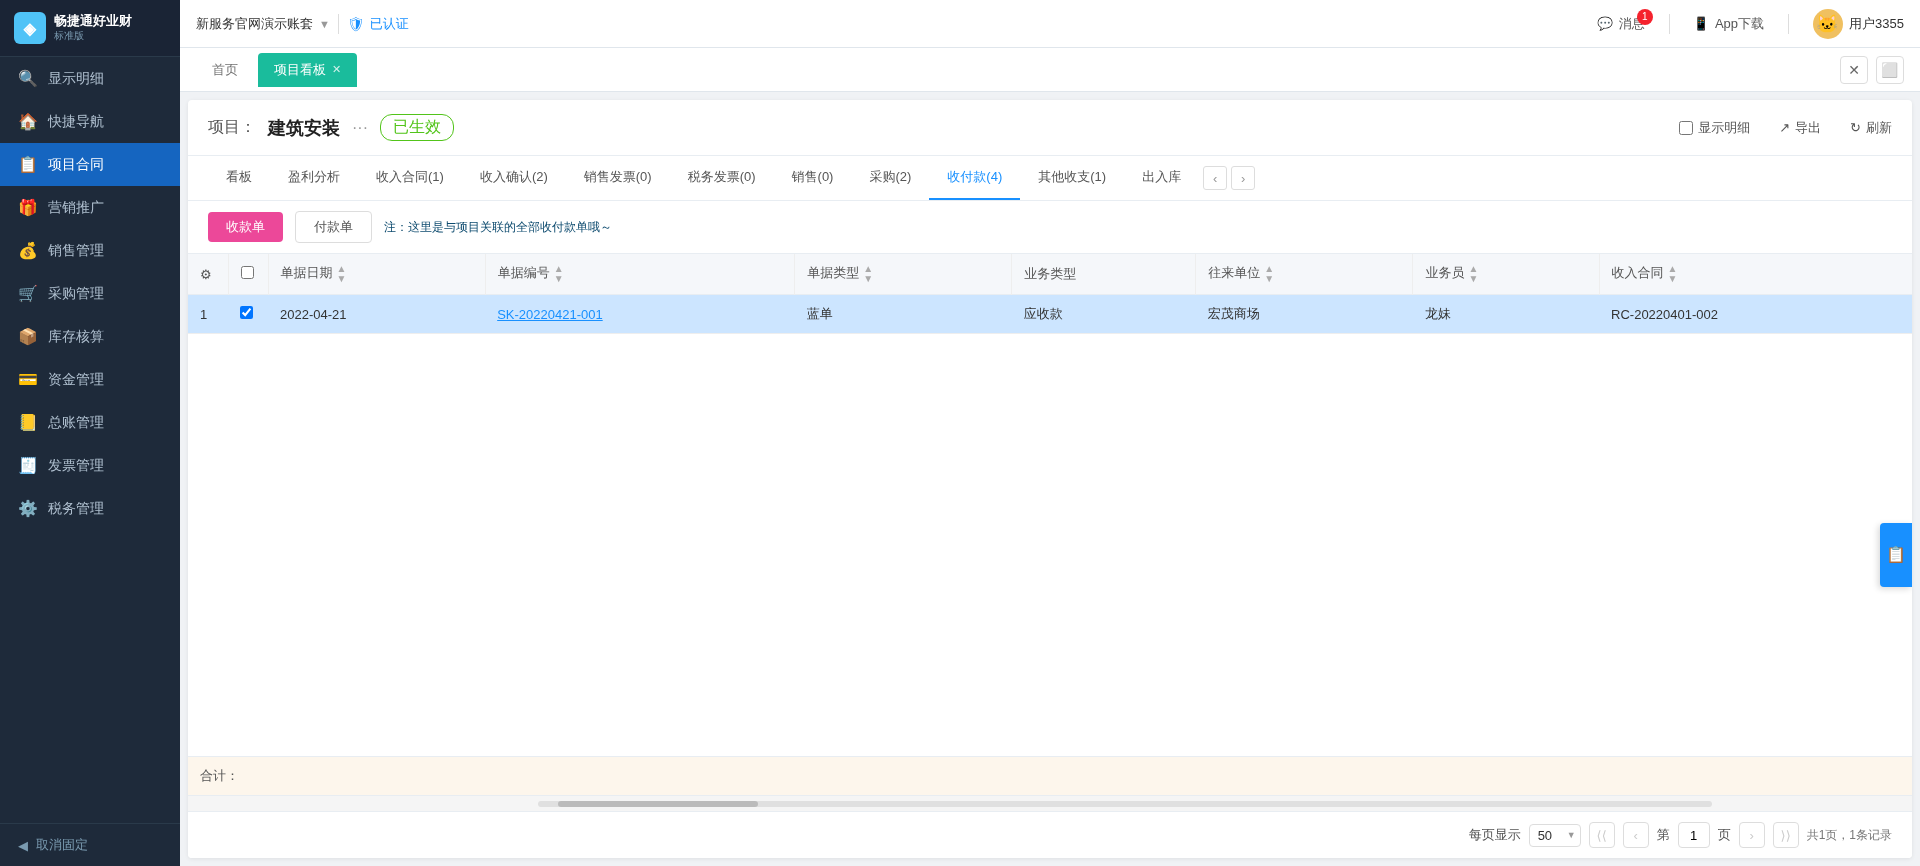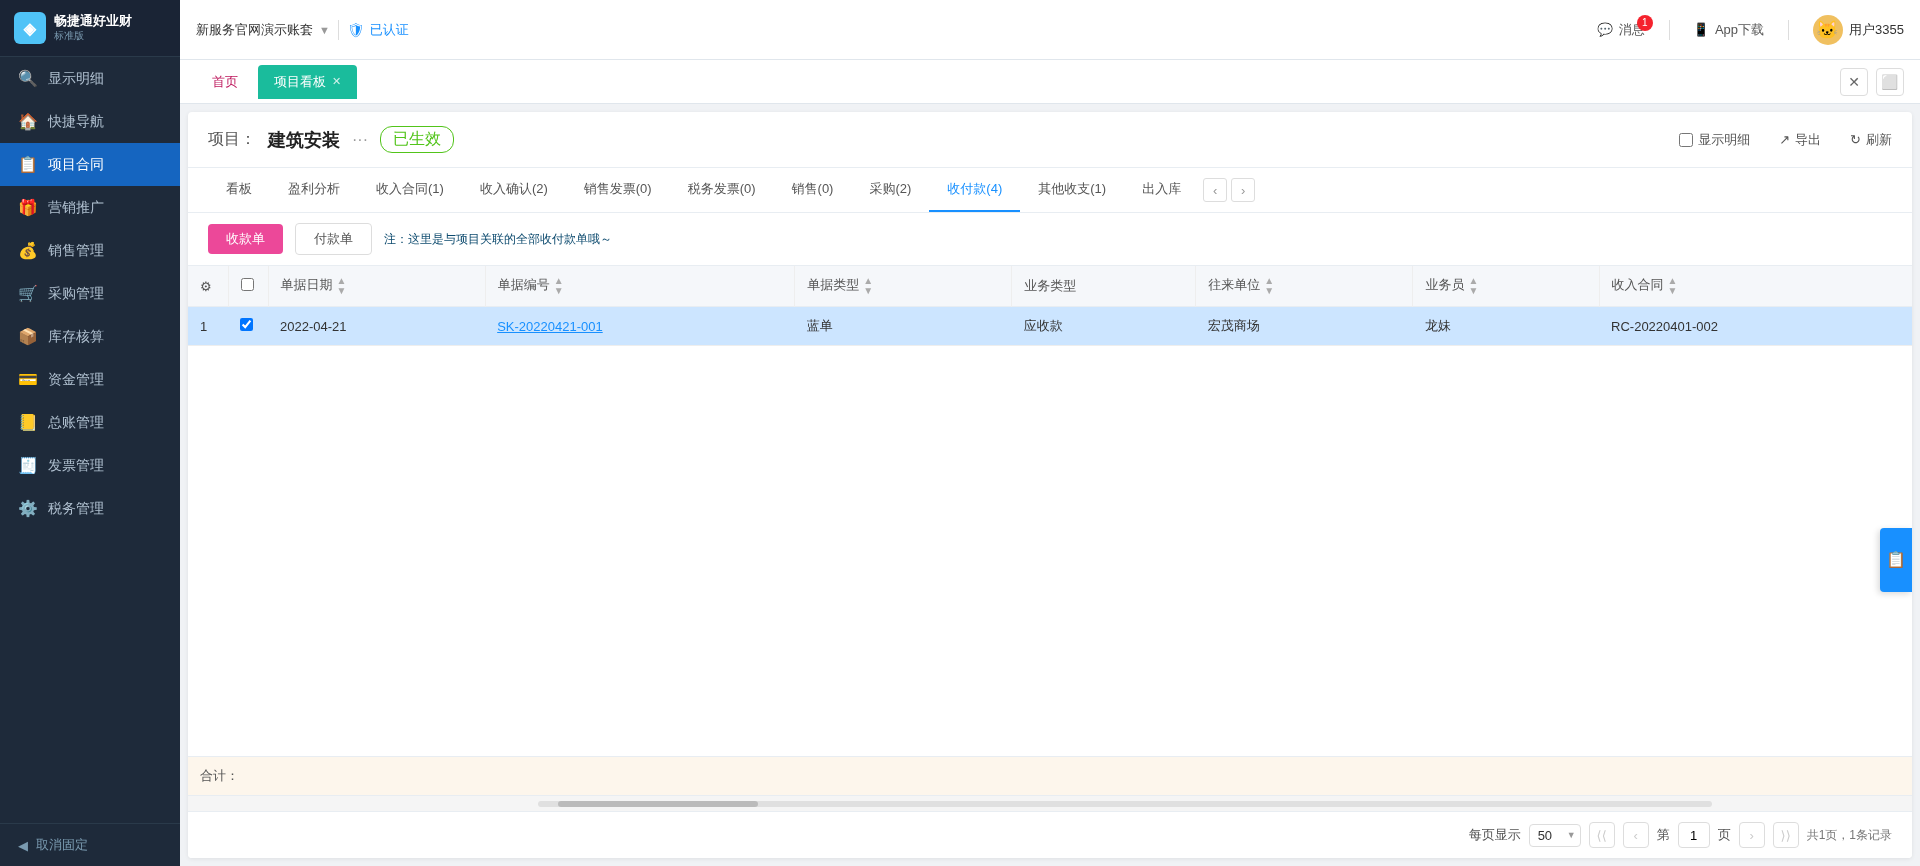--- a/index.html
+++ b/index.html
@@ -66,21 +66,21 @@
       flex: 1;
       display: flex;
       flex-direction: column;
       background: #f0f2f5;
       overflow: hidden;
     }
 
     
     .topbar {
       background: #fff;
-      height: 60px;
+      height: 48px;
       display: flex;
       align-items: center;
       padding: 0 16px;
       border-bottom: 1px solid #e0e6ec;
       gap: 0;
     }
     .topbar-account {
       display: flex;
       align-items: center;
       gap: 6px;
@@ -148,21 +148,21 @@
       display: flex;
       align-items: center;
       padding: 0 16px;
       border-bottom: 1px solid #e0e6ec;
       height: 44px;
       gap: 4px;
     }
     .tab-item {
       padding: 8px 16px;
       cursor: pointer;
-      color: #be185d;
+      color: #737373;
       font-size: 13px;
       border-radius: 4px 4px 0 0;
       display: flex;
       align-items: center;
       gap: 6px;
     }
     .tab-item.active { background: #1abc9c; color: #fff; }
     .tab-close { font-size: 11px; cursor: pointer; opacity: 0.8; }
     .tabs-bar-spacer { flex: 1; }
     .tabs-bar-controls { display: flex; gap: 8px; }

